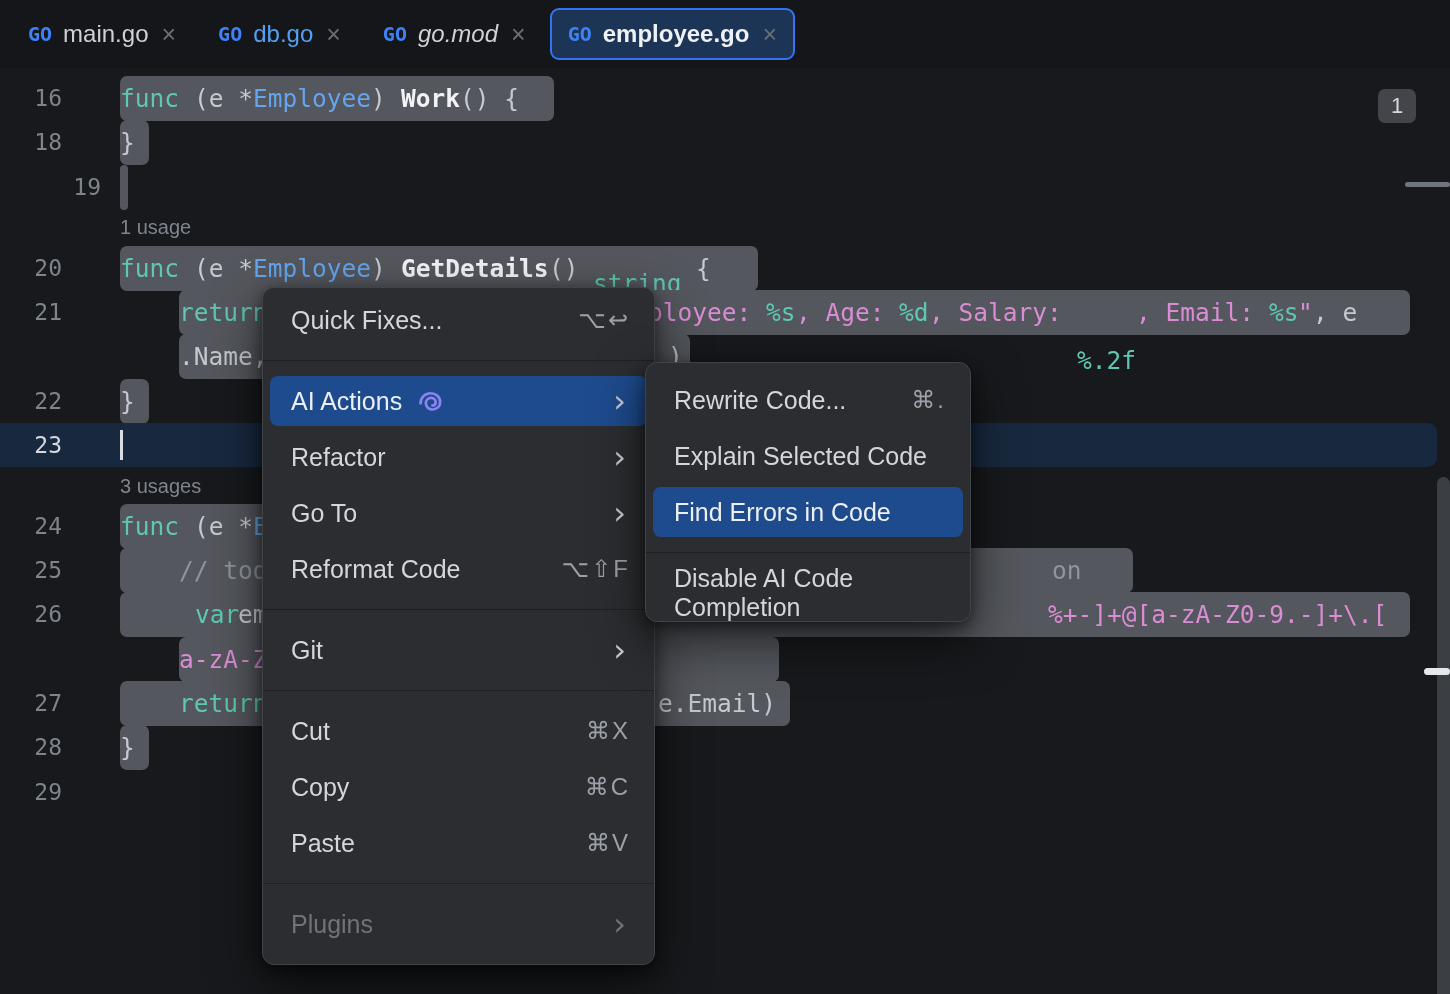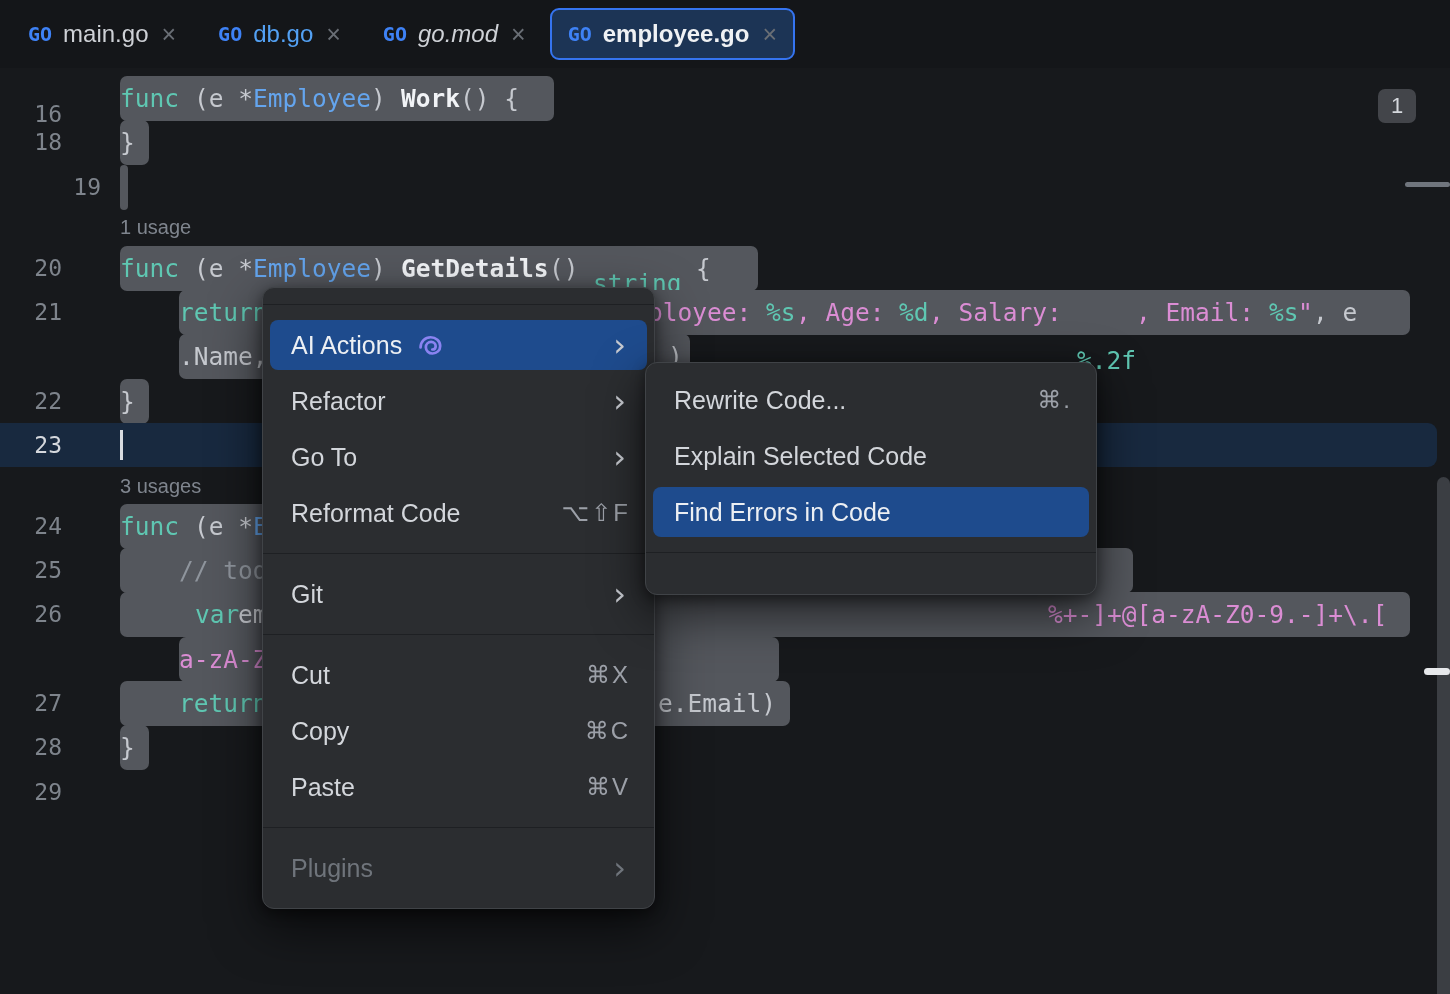--- a/index.html
+++ b/index.html
@@ -46,21 +46,21 @@
                background:var(--scrollbar_thumb,#3B3E43);border-radius:7px 7px 0 0;}
   #stripe-mark-white{position:absolute;left:1424px;top:600px;width:26px;height:7px;
                background:var(--scroll_mark_white,#E6E8EB);border-radius:4px;z-index:3;}
 
   
   .menu{position:absolute;background:var(--menu_bg,#2B2D30);
         border:1px solid var(--menu_border,#404347);border-radius:12px;
         box-shadow:0 18px 50px rgba(0,0,0,.62),0 4px 14px rgba(0,0,0,.45);
         box-sizing:border-box;}
   #context-menu{left:262px;top:287px;width:393px;padding:4px 0 12px 0;z-index:20;}
-  #submenu{left:645px;top:362px;width:452px;padding:9px 0 29px 0;z-index:30;}
+  #submenu{left:645px;top:362px;width:326px;padding:9px 0 0 0;z-index:30;}
   .mi{position:relative;height:56px;display:flex;align-items:center;
       padding:0 24px 0 28px;cursor:default;}
   .mi>*{position:relative;z-index:1;}
   .mi.hl::before{content:"";position:absolute;left:7px;right:7px;top:3px;bottom:3px;
       background:var(--menu_highlight,#1E4B8D);border-radius:8px;z-index:0;}
   .mi-label{font-size:25px;color:var(--menu_text,#D3D6DB);}
   .mi.hl .mi-label{color:#ECEFF3;}
   .mi.disabled .mi-label{color:var(--menu_text_disabled,#6F747B);}
   .mi-spacer{flex:1;}
   .mi-shortcut{font-size:24px;color:var(--menu_shortcut,#9CA0A8);letter-spacing:2px;}
@@ -97,21 +97,21 @@
         <span class="tab-close">×</span>
       </div>
     </div>
 
   <div id="editor">
     <div id="usage-badge">1</div>
     <div id="stripe-mark-gray"></div>
     <div id="scroll-thumb"></div>
     <div id="stripe-mark-white"></div>
   <div class="sel" style="left: 120px; top: 8px; width: 434px;"></div>
-      <div class="lnum" style="top: 24px;">16</div>
+      <div class="lnum" style="top: 8px;">16</div>
       <span class="codeseg" style="left: 120px; top: 8px; color: rgb(95, 199, 178);">func</span>
       <span class="codeseg" style="left: 194px; top: 8px; color: rgb(198, 201, 207);">(e *</span>
       <span class="codeseg" style="left: 253px; top: 8px; color: rgb(100, 165, 238);">Employee</span>
       <span class="codeseg" style="left: 371px; top: 8px; color: rgb(198, 201, 207);">)</span>
       <span class="codeseg b" style="left: 401px; top: 8px; color: rgb(241, 243, 246);">Work</span>
       <span class="codeseg" style="left: 460px; top: 8px; color: rgb(198, 201, 207);">() {</span>
       <div class="sel" style="left: 120px; top: 52px; width: 29px;"></div>
       <div class="lnum" style="top: 52px;">18</div>
       <span class="codeseg" style="left: 120px; top: 52px; color: rgb(198, 201, 207);">}</span>
       <div class="sel" style="left: 120px; top: 97px; width: 8px;"></div>
@@ -173,20 +173,25 @@
       <span class="codeseg" style="left: 179px; top: 613px; color: rgb(95, 199, 178);">return</span>
       <span class="codeseg" style="left: 282px; top: 613px; color: rgb(198, 201, 207);">emailRegex.Match</span>
       <span class="codeseg" style="left: 658px; top: 613px; color: rgb(198, 201, 207);">e.Email)</span>
       <div class="sel" style="left: 120px; top: 657px; width: 29px;"></div>
       <div class="lnum" style="top: 657px;">28</div>
       <span class="codeseg" style="left: 120px; top: 657px; color: rgb(198, 201, 207);">}</span>
       <div class="lnum" style="top: 702px;">29</div>
     </div>
 
   <div id="context-menu" class="menu">
+      <div class="mi">
+        <span class="mi-label">Quick Fixes...</span>
+        <span class="mi-spacer"></span>
+        <span class="mi-shortcut">⌥↩</span>
+      </div>
       <div class="msep"></div>
       <div class="mi hl">
         <span class="mi-label">AI Actions</span>
         <span class="ai-ic">
           <svg width="31" height="31" viewBox="0 0 24 24" fill="none" xmlns="http://www.w3.org/2000/svg">
             <path d="M4.3 13.5C4.3 9 7.8 5.6 12.1 5.6c4 0 7.4 2.9 7.4 6.7 0 3.5-2.7 5.9-5.9 5.9-2.9 0-5.2-2.1-5.2-4.9 0-2.4 1.9-4.1 4.1-4.1 2 0 3.5 1.5 3.5 3.3 0 1.5-1.1 2.6-2.6 2.6" stroke="#8A83F1" stroke-width="2.1" stroke-linecap="round"></path>
           </svg>
         </span>
         <span class="mi-spacer"></span>
         <span class="mi-arrow">›</span>
@@ -243,15 +248,19 @@
       </div>
       <div class="mi">
         <span class="mi-label">Explain Selected Code</span>
         <span class="mi-spacer"></span>
       </div>
       <div class="mi hl">
         <span class="mi-label">Find Errors in Code</span>
         <span class="mi-spacer"></span>
       </div>
       <div class="msep"></div>
+      <div class="mi">
+        <span class="mi-label">Disable AI Code Completion</span>
+        <span class="mi-spacer"></span>
+      </div>
     </div>
 
 </div>
 
 </body></html>

